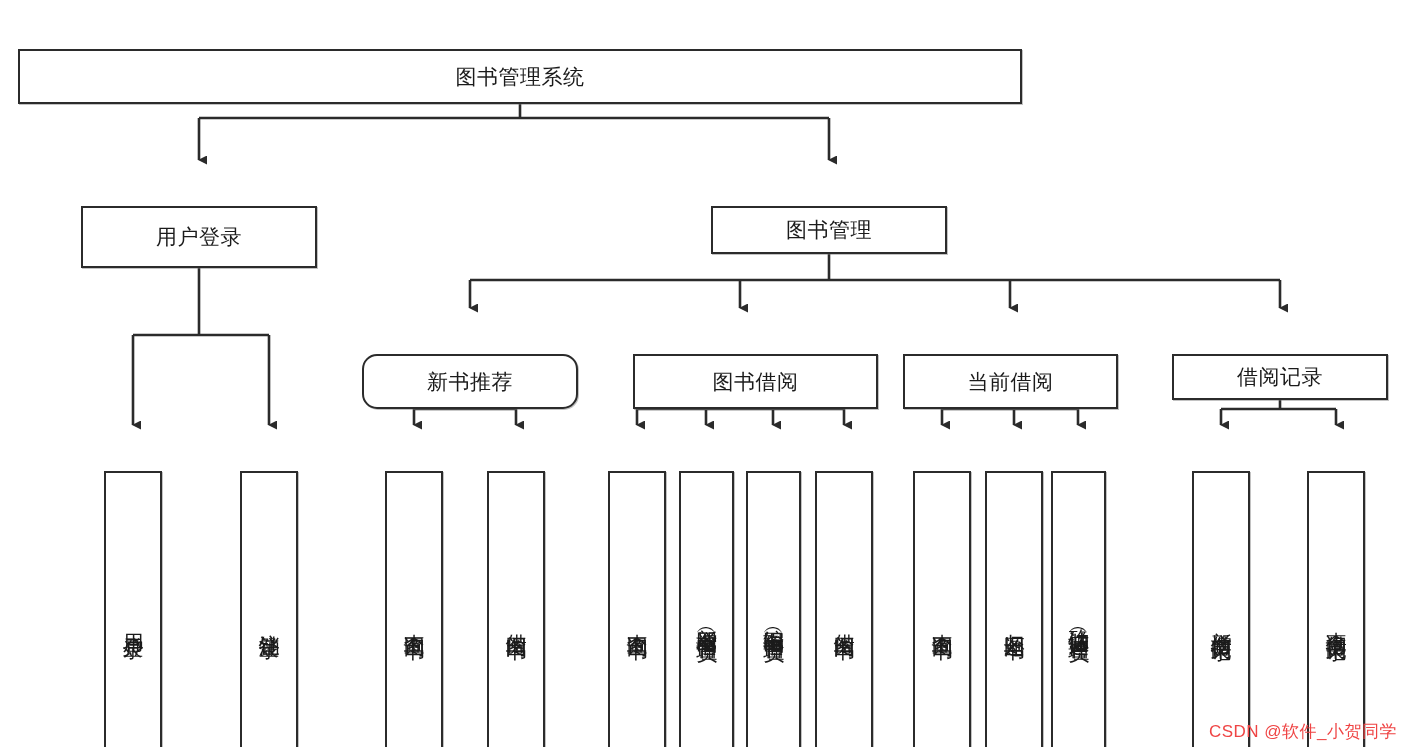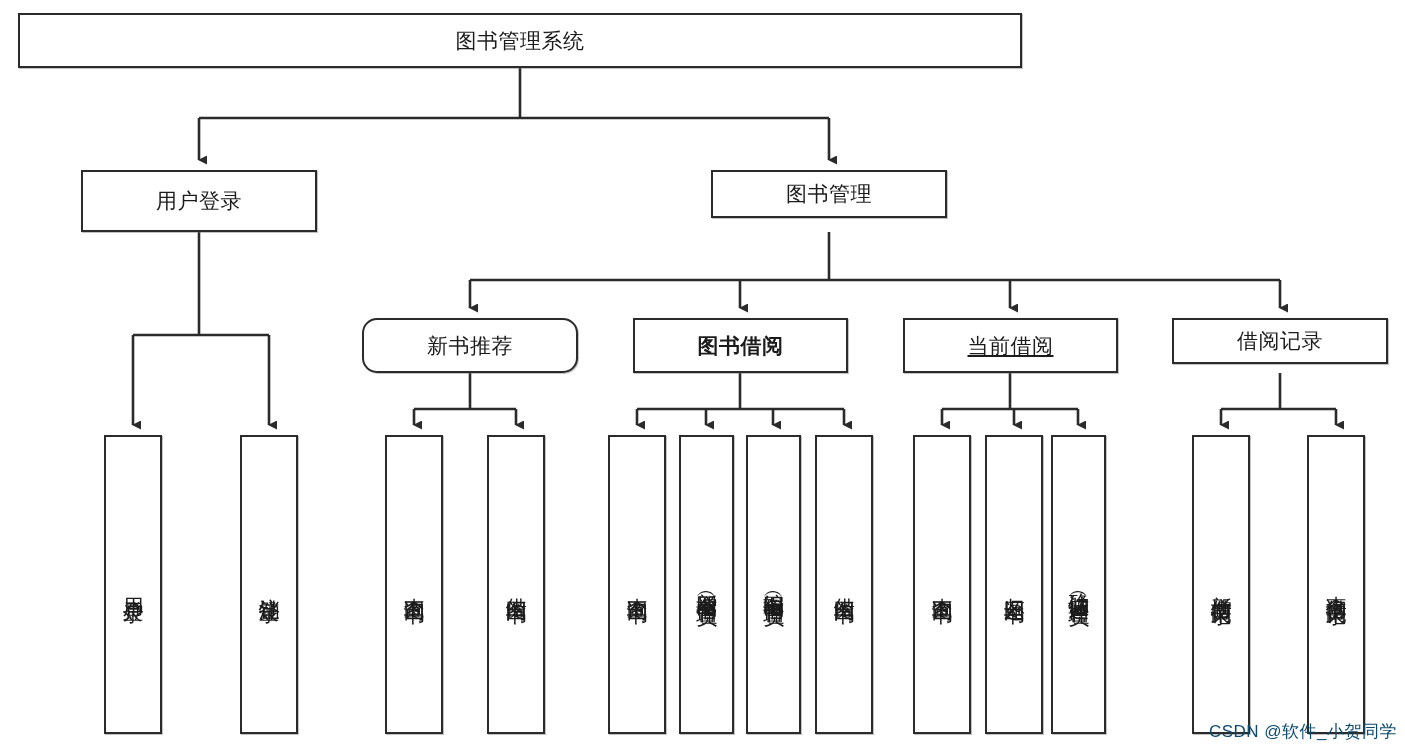--- a/index.html
+++ b/index.html
@@ -29,20 +29,21 @@
   .node {
     position: absolute;
     box-sizing: border-box;
     border: 2px solid #2b2b2b;
     background: #ffffff;
     display: flex;
     align-items: center;
     justify-content: center;
     color: #1b1b1b;
     box-shadow: 1px 1px 0 rgba(120,120,120,0.45);
+    margin-top: 36px;
   }
   .node.horizontal {
     font-size: 21px;
     line-height: 1.1;
     letter-spacing: 0.5px;
     white-space: nowrap;
   }
   .node.vertical {
     writing-mode: vertical-rl;
     text-orientation: upright;
@@ -57,21 +58,21 @@
     writing-mode: vertical-rl;
     text-orientation: upright;
     display: block;
     max-height: 100%;
   }
   .watermark {
     position: absolute;
     right: 8px;
     bottom: 4px;
     font-size: 17px;
-    color: #0c4a6e;
+    color: #ef4444;
     letter-spacing: 0.5px;
     white-space: nowrap;
     user-select: none;
   }
 </style>
 </head>
 <body>
 
 <div id="canvas">
 
@@ -124,24 +125,24 @@
       </div>
       <div class="node horizontal" style="left: 81px; top: 170px; width: 236px; height: 62px;">
         <span>用户登录</span>
       </div>
       <div class="node horizontal" style="left: 711px; top: 170px; width: 236px; height: 48px;">
         <span>图书管理</span>
       </div>
       <div class="node horizontal" style="left: 362px; top: 318px; width: 216px; height: 55px; border-radius: 15px;">
         <span>新书推荐</span>
       </div>
-      <div class="node horizontal" style="left: 633px; top: 318px; width: 215px; height: 55px; font-weight: bold;">
+      <div class="node horizontal" style="left: 633px; top: 318px; width: 245px; height: 55px;">
         <span>图书借阅</span>
       </div>
-      <div class="node horizontal" style="left: 903px; top: 318px; width: 215px; height: 55px; text-decoration: underline;">
+      <div class="node horizontal" style="left: 903px; top: 318px; width: 215px; height: 55px;">
         <span>当前借阅</span>
       </div>
       <div class="node horizontal" style="left: 1172px; top: 318px; width: 216px; height: 46px;">
         <span>借阅记录</span>
       </div>
       <div class="node vertical" style="left: 104px; top: 435px; width: 58px; height: 299px;">
         <span class="vlabel">用户登录</span>
       </div>
       <div class="node vertical" style="left: 240px; top: 435px; width: 58px; height: 299px;">
         <span class="vlabel">注销登录</span>

